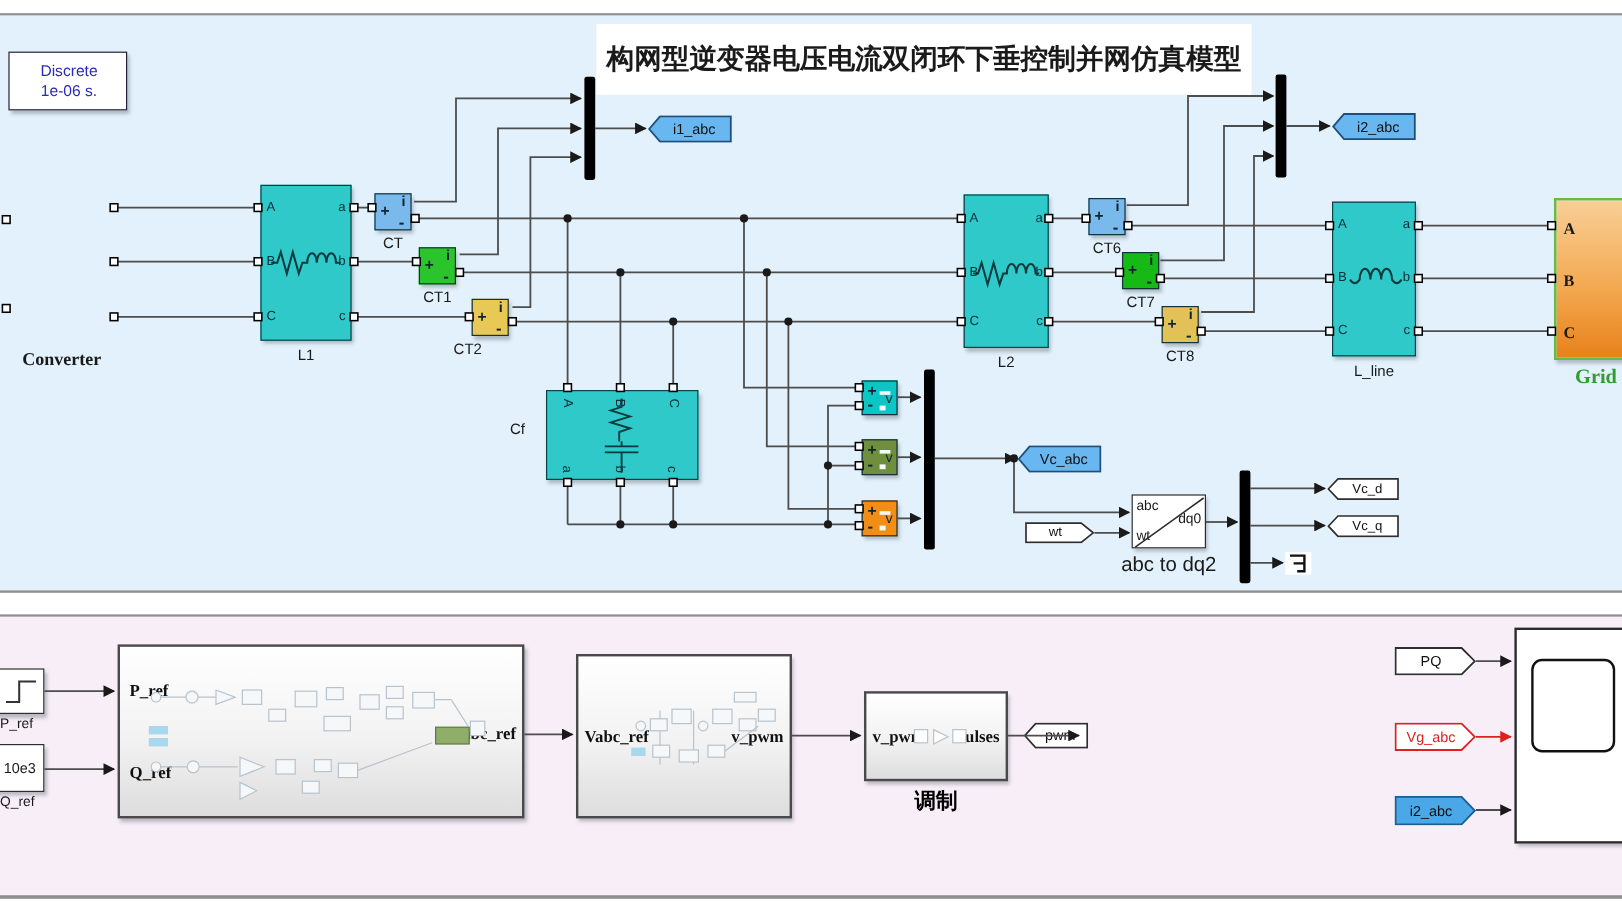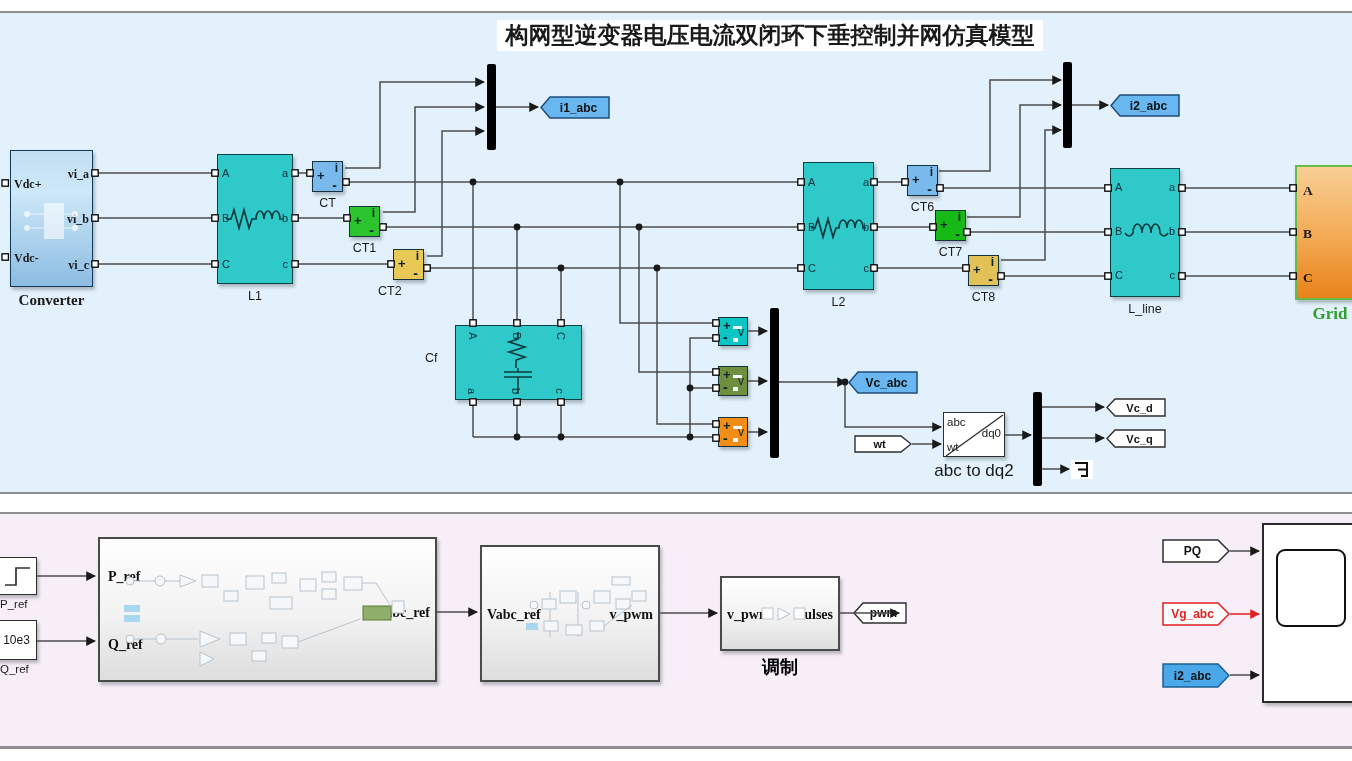--- a/index.html
+++ b/index.html
@@ -30,62 +30,47 @@
   .vm .dash2{position:absolute;left:14px;top:20px;width:5px;height:4px;background:#f4fbfd;}
   
   .subsys{background:linear-gradient(180deg,#ffffff 0%,#f2f2f2 55%,#dddddd 100%);
           border:2px solid #4a4a4a;}
   .ssport{position:absolute;font-size:14px;color:#111;font-family:"Liberation Serif",serif;font-weight:bold;white-space:nowrap;}
   .cjk{font-family:"Liberation Serif",serif;font-weight:bold;font-size:18px;color:#000000;}
   
   .tag{position:absolute;}
   .tag svg{position:absolute;left:0;top:0;}
   .tag .tag-label{position:absolute;left:0;top:0;width:100%;height:100%;display:flex;
-       align-items:center;justify-content:center;font-size:12px;color:#111;font-weight:bold;}
+       align-items:center;justify-content:center;font-size:12px;color:#111;}
   .tag.goto .tag-label{padding-left:7px;box-sizing:border-box;}
   .tag.from .tag-label{padding-right:7px;box-sizing:border-box;}
   .mux{position:absolute;background:#000;border-radius:2px;}
   .white-block{background:#fff;border:1.7px solid #2e2e2e;}
   .preview{position:absolute;left:0;top:0;pointer-events:none;}
   .wires{position:absolute;left:0;top:0;pointer-events:none;}
 </style>
 </head>
 <body>
 
 <div class="stage">
 
   <div class="abs sep" style="top:11px;"></div>
   <div class="abs region-blue"></div>
   <div class="abs sep" style="top:492px;"></div>
   <div class="abs sep" style="top:512px;"></div>
   <div class="abs region-pink"></div>
   <div class="abs sep" style="top:746px;height:3px;"></div>
 
-  <div class="lbl serifb" style="left:497px;top:20px;width:546px;text-align:center;background:#fff;font-size:23px;padding:0 0;">构网型逆变器电压电流双闭环下垂控制并网仿真模型</div>
-
-
-  <div class="blk shadow" style="left:10px;top:150px;width:83px;height:137px;border:1.8px solid #123a5a;
-       background:linear-gradient(180deg,#c3def2 0%,#cde8f8 30%,#8cbce2 100%);">
-    <span class="lbl serifb" style="left:3px;top:26px;font-size:12px;">Vdc+</span>
-    <span class="lbl serifb" style="left:3px;top:100px;font-size:12px;">Vdc-</span>
-    <span class="lbl serifb" style="right:3px;top:16px;font-size:12px;">vi_a</span>
-    <span class="lbl serifb" style="right:3px;top:61px;font-size:12px;">vi_b</span>
-    <span class="lbl serifb" style="right:3px;top:107px;font-size:12px;">vi_c</span>
-    <svg class="preview" width="83" height="137">
-      <rect x="33" y="52" width="20" height="36" fill="rgba(255,255,255,.6)"></rect>
-      <circle cx="16" cy="63" r="3" fill="rgba(255,255,255,.7)"></circle>
-      <circle cx="16" cy="77" r="3" fill="rgba(255,255,255,.7)"></circle>
-      <circle cx="64" cy="63" r="3" fill="rgba(255,255,255,.7)"></circle>
-      <circle cx="64" cy="77" r="3" fill="rgba(255,255,255,.7)"></circle>
-      <line x1="19" y1="63" x2="33" y2="63" stroke="rgba(255,255,255,.7)" stroke-width="1"></line>
-      <line x1="19" y1="77" x2="33" y2="77" stroke="rgba(255,255,255,.7)" stroke-width="1"></line>
-      <line x1="53" y1="63" x2="61" y2="63" stroke="rgba(255,255,255,.7)" stroke-width="1"></line>
-      <line x1="53" y1="77" x2="61" y2="77" stroke="rgba(255,255,255,.7)" stroke-width="1"></line>
-    </svg>
-  </div>
+  <div class="lbl serifb" style="left:497px;top:20px;width:546px;text-align:center;background:#fff;font-size:23px;padding:14px 0;">构网型逆变器电压电流双闭环下垂控制并网仿真模型</div>
+
+  <div class="blk white-block shadow" style="left:7px;top:43px;width:99px;height:49px;border-color:#20203a;">
+    <div class="lbl" style="left:0;top:7px;width:99px;text-align:center;font-size:13px;color:#2a2ab8;">Discrete</div>
+    <div class="lbl" style="left:0;top:24px;width:99px;text-align:center;font-size:13px;color:#2a2ab8;">1e-06 s.</div>
+  </div>
+
   <div class="lbl serifb" style="left:10px;top:292px;width:83px;text-align:center;font-size:15px;">Converter</div>
 
   <div class="blk teal shadow" style="left:217px;top:154px;width:76px;height:130px;">
     <span class="portletter" style="left:4px;top:12px;">A</span>
     <span class="portletter" style="left:4px;top:57px;">B</span>
     <span class="portletter" style="left:4px;top:103px;">C</span>
     <span class="portletter" style="right:4px;top:12px;">a</span>
     <span class="portletter" style="right:4px;top:57px;">b</span>
     <span class="portletter" style="right:4px;top:103px;">c</span>
     <svg class="preview" width="76" height="130">

